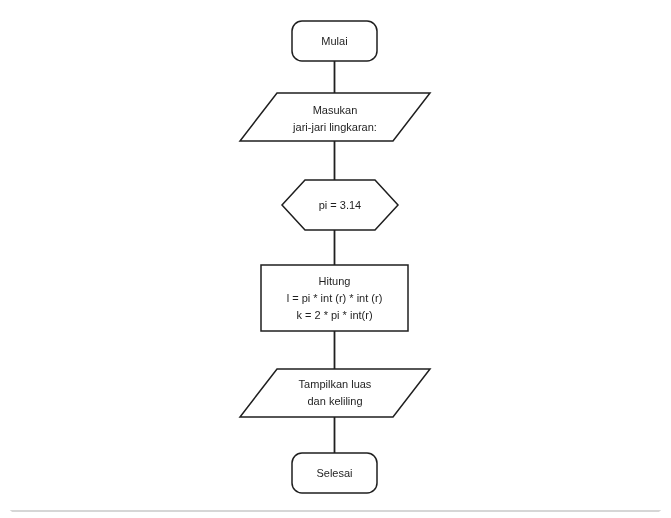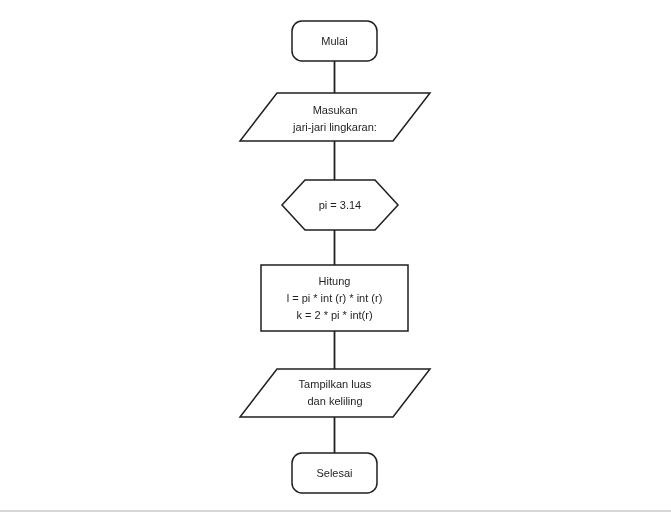--- a/index.html
+++ b/index.html
@@ -7,20 +7,21 @@
     padding: 0;
     background: var(--background, #ffffff);
   }
   .canvas {
     position: relative;
     width: 671px;
     height: 518px;
     background: var(--background, #ffffff);
     overflow: hidden;
     font-family: "Liberation Sans", sans-serif;
+    border-radius: 30px;
   }
   svg.flowchart {
     display: block;
     position: absolute;
     top: 0;
     left: 0;
   }
   .shape {
     fill: var(--fill, #ffffff);
     stroke: var(--stroke, #1f1f1f);

